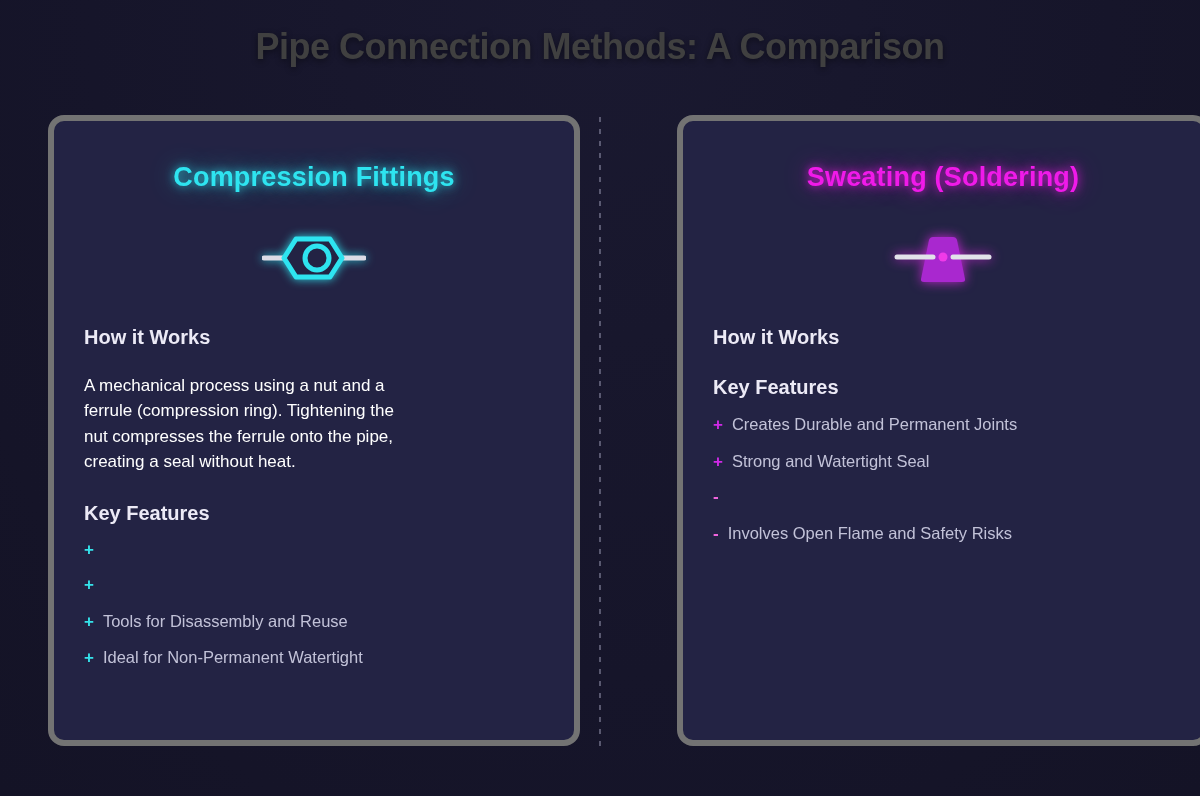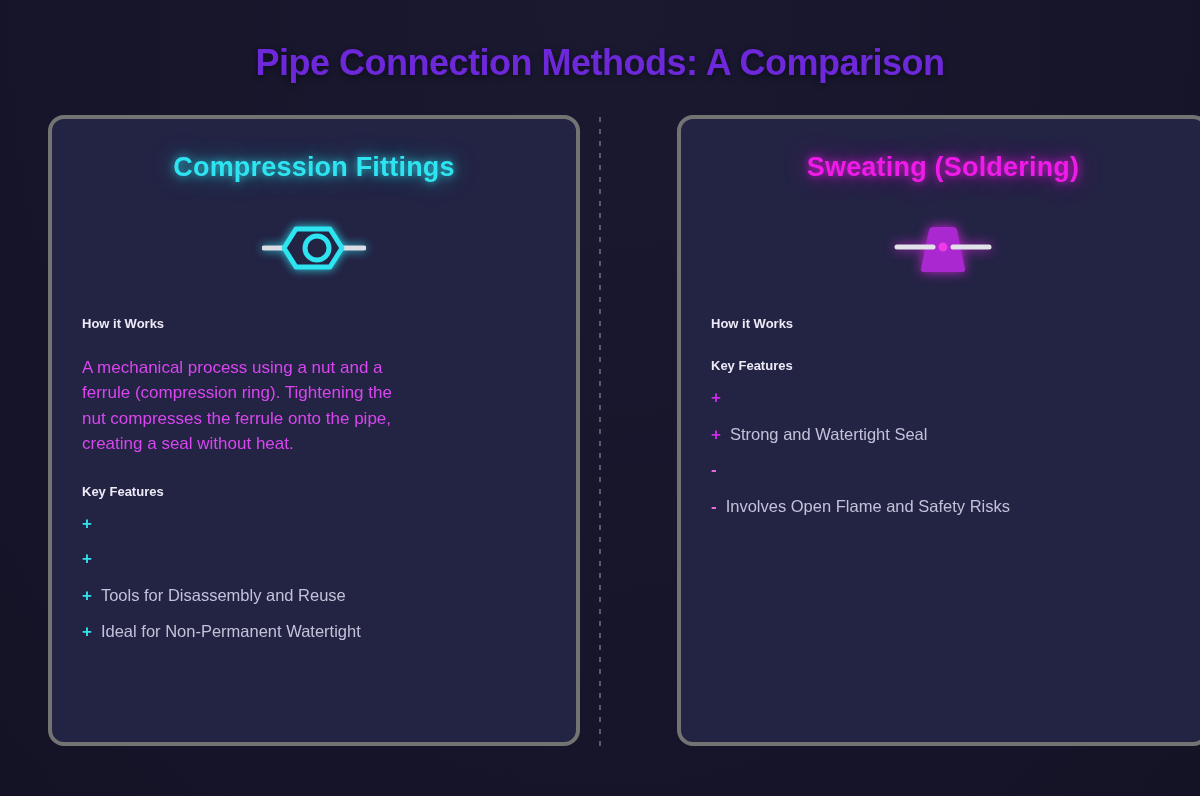--- a/index.html
+++ b/index.html
@@ -6,48 +6,48 @@
   body {
     width: 1200px;
     height: 796px;
     background: radial-gradient(ellipse at 50% 0%, #1a1930 0%, #16152a 60%, #141326 100%);
     font-family: "Liberation Sans", sans-serif;
     overflow: hidden;
     position: relative;
   }
 
   .page-title {
-    margin: 16px;
+    margin: 0;
     padding-top: 26px;
     text-align: center;
     font-size: 36px;
     font-weight: 700;
     letter-spacing: -0.5px;
-    color: #6d28d9;
+    color: #404040;
     text-shadow: 0 2px 6px rgba(0,0,0,0.45);
   }
 
   .compare-row {
     position: absolute;
     top: 115px;
     left: 0;
     width: 1200px;
     height: 633px;
   }
 
   .card {
     position: absolute;
     top: 0;
     width: 532px;
     height: 631px;
     background: #232344;
-    border: 4px solid #737373;
+    border: 6px solid #737373;
     border-radius: 16px;
     box-sizing: border-box;
-    padding: 0 30px;
+    padding: 8px 30px;
   }
   .card-left  { left: 48px; }
   .card-right { left: 636px; margin-left: 41px; }
 
   .divider {
     position: absolute;
     left: 599px;
     top: 2px;
     width: 2px;
     height: 629px;
@@ -80,32 +80,32 @@
     height: 58px;
     display: flex;
     justify-content: center;
     align-items: center;
   }
   .icon-cyan svg    { filter: drop-shadow(0 0 5px rgba(46,228,240,0.9)); }
   .icon-magenta svg { filter: drop-shadow(0 0 6px rgba(210,40,220,0.9)); }
 
   .section-heading {
     margin: 0;
-    font-size: 13px;
+    font-size: 20px;
     font-weight: 700;
     color: #eceaf6;
   }
   .how-heading { margin-top: 39px; }
 
   .how-body {
     margin: 0;
     margin-top: 24px;
     font-size: 17px;
     line-height: 25.4px;
-    color: #d946ef;
+    color: #ffffff;
     white-space: pre-line;
     max-width: 420px;
   }
 
   .features-heading { margin-top: 27px; }
 
   .feature-list {
     list-style: none;
     margin: 17px 0 0 0;
     padding: 0;
@@ -184,20 +184,21 @@
         <circle cx="52" cy="28" r="4.5" fill="#f03ae8"></circle>
       </svg>
     </div>
 
     <h3 class="section-heading how-heading">How it Works</h3>
 
     <h3 class="section-heading features-heading">Key Features</h3>
     <ul class="feature-list">
       <li class="feature-item">
         <span class="feature-sign sign-plus-mag">+</span>
+        <span>Creates Durable and Permanent Joints</span>
       </li>
       <li class="feature-item">
         <span class="feature-sign sign-plus-mag">+</span>
         <span>Strong and Watertight Seal</span>
       </li>
       <li class="feature-item">
         <span class="feature-sign sign-minus-pink">-</span>
       </li>
       <li class="feature-item">
         <span class="feature-sign sign-minus-pink">-</span>

